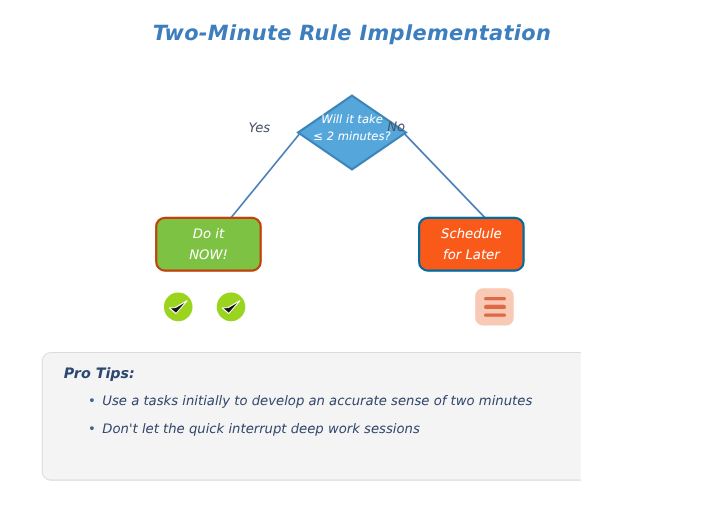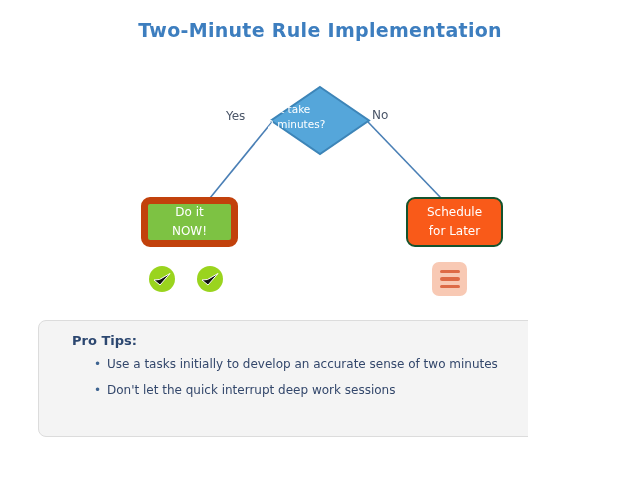--- a/index.html
+++ b/index.html
@@ -7,20 +7,21 @@
     padding: 0;
     background: #ffffff;
     font-family: "DejaVu Sans", "Liberation Sans", sans-serif;
   }
   .canvas {
     position: relative;
     width: 528px;
     height: 480px;
     background: #ffffff;
     overflow: hidden;
+    font-style: italic;
   }
   .title {
     position: absolute;
     top: 19px;
     left: 0;
     width: 640px;
     margin: 0;
     text-align: center;
     font-size: 19px;
     font-weight: bold;
@@ -39,60 +40,60 @@
   .connectors polygon {
     fill: #55a6da;
     stroke: #3d85b8;
     stroke-width: 2;
   }
   .diamond-label {
     position: absolute;
     left: 255px;
     top: 102px;
     width: 130px;
-    text-align: left;
+    text-align: center;
     font-size: 10.5px;
     line-height: 15px;
     color: #ffffff;
     white-space: pre-line;
   }
   .edge-label {
     position: absolute;
     width: 40px;
     text-align: left;
     font-size: 12px;
     color: #4a5568;
   }
   .edge-label.yes { left: 226px; top: 109px; }
-  .edge-label.no  { left: 372px; top: 108px; }
+  .edge-label.no  { left: 352px; top: 108px; }
   .node-box {
     position: absolute;
     top: 197px;
     width: 97px;
     height: 50px;
     border-radius: 9px;
     display: flex;
     align-items: center;
     justify-content: center;
     text-align: center;
     color: #ffffff;
     font-size: 12px;
     line-height: 19px;
     white-space: pre-line;
     box-sizing: border-box;
   }
   .node-box.green {
     left: 141px;
     background: #7dc243;
-    border: 7px solid #c2410c;
+    border: 2px solid #c2410c;
   }
   .node-box.orange {
-    left: 406px;
+    left: 380px;
     background: #f95a19;
-    border: 2px solid #14532d;
+    border: 2px solid #0369a1;
   }
   .check-icon {
     position: absolute;
     top: 265px;
     width: 28px;
     height: 28px;
   }
   .check-icon.first  { left: 148px; }
   .check-icon.second { left: 196px; }
   .list-icon {
@@ -119,21 +120,20 @@
   .protips {
     position: absolute;
     left: 38px;
     top: 320px;
     width: 564px;
     height: 117px;
     background: #f4f4f4;
     border: 1px solid #dcdcdc;
     border-radius: 8px;
     box-sizing: border-box;
-    padding-left: 14px;
   }
   .protips-heading {
     margin: 12px 0 0 19px;
     font-size: 13px;
     font-weight: bold;
     color: #2c4770;
   }
   .protips ul {
     list-style: none;
     margin: 9px 0 0 0;

